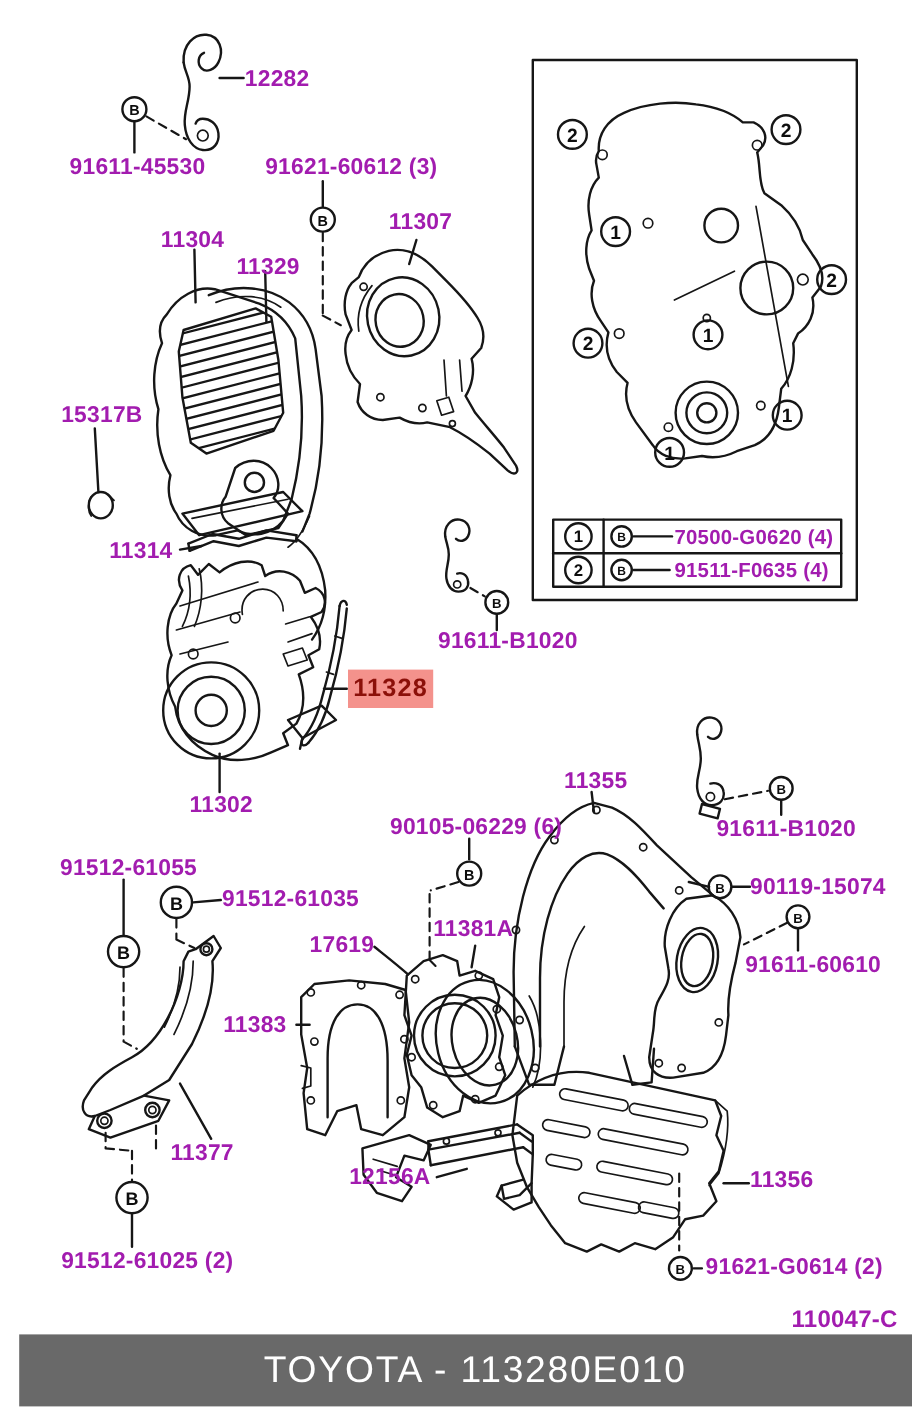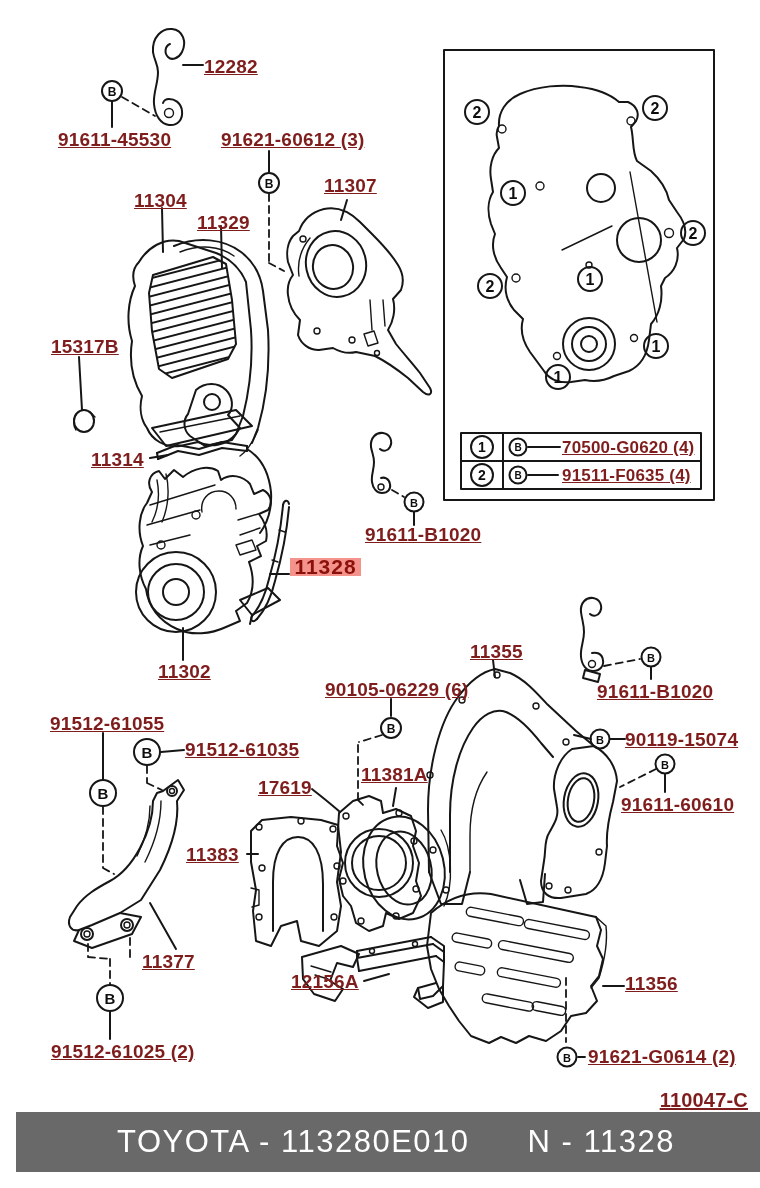--- a/index.html
+++ b/index.html
@@ -6,25 +6,25 @@
   #page{position:relative;width:760px;height:1188px;background:#ffffff;overflow:hidden;
         font-family:"Liberation Sans",sans-serif;}
   #art{position:absolute;left:0;top:0;}
   
   #art path,#art circle,#art ellipse,#art rect,#art line,#art polyline{
       fill:none;stroke:#161616;stroke-width:2;stroke-linecap:round;stroke-linejoin:round;}
   #art .thin{stroke-width:1.4;}
   #art .dash{stroke-dasharray:7 5;stroke-width:1.8;}
   #art text{fill:#0d0d0d;stroke:none;font-family:"Liberation Sans",sans-serif;
       font-weight:700;text-anchor:middle;}
-  .lbl{position:absolute;font:700 19px "Liberation Sans",sans-serif;color:#7f1d1d;
-       white-space:nowrap;letter-spacing:0.2px;cursor:default;text-decoration:underline;}
+  .lbl{position:absolute;font:700 19px "Liberation Sans",sans-serif;color:#a21caf;
+       white-space:nowrap;letter-spacing:0.2px;cursor:default;}
   .lbl.sm{font-size:17px;}
   .lbl.fig{font-size:20px;}
-  #highlight-11328{position:absolute;left:290px;top:558px;width:71px;height:18px;
+  #highlight-11328{position:absolute;left:290px;top:558px;width:71px;height:32px;
        background:#f4928c;color:#8b1009;display:flex;align-items:center;justify-content:center;
        font:700 21px "Liberation Sans",sans-serif;letter-spacing:1px;}
   #footer{position:absolute;left:16px;top:1112px;width:760px;height:60px;background:#696969;
        display:flex;align-items:center;justify-content:center;gap:58px;}
   #footer span{color:#ffffff;font:400 31px "Liberation Sans",sans-serif;letter-spacing:1.5px;}
 </style>
 </head>
 <body>
 
 <div id="page">
@@ -365,16 +365,15 @@
 <div class="lbl" style="left:291px;top:971px">12156A</div>
 <div class="lbl" style="left:625px;top:973px">11356</div>
 <div class="lbl" style="left:51px;top:1041px">91512-61025 (2)</div>
 <div class="lbl" style="left:588px;top:1046px">91621-G0614 (2)</div>
 <div class="lbl sm" style="left:562px;top:438px">70500-G0620 (4)</div>
 <div class="lbl sm" style="left:562px;top:466px">91511-F0635 (4)</div>
 <div class="lbl fig" style="right:12px;top:1089px">110047-C</div>
 
 <div id="footer">
   <span>TOYOTA - 113280E010</span>
-  <span>N - 11328</span>
 </div>
 
 </div>
 
 </body></html>

